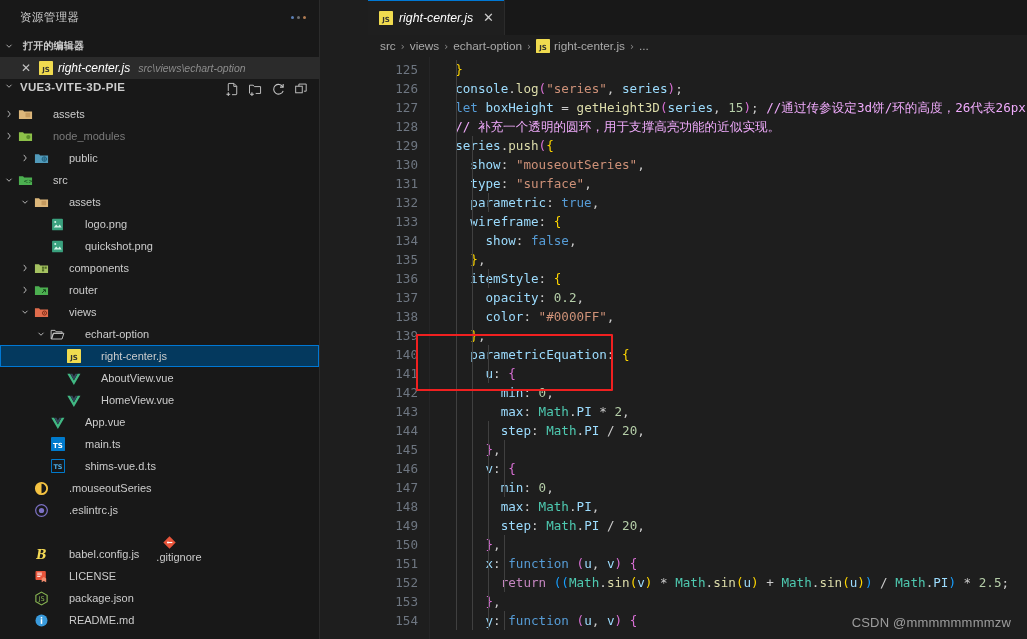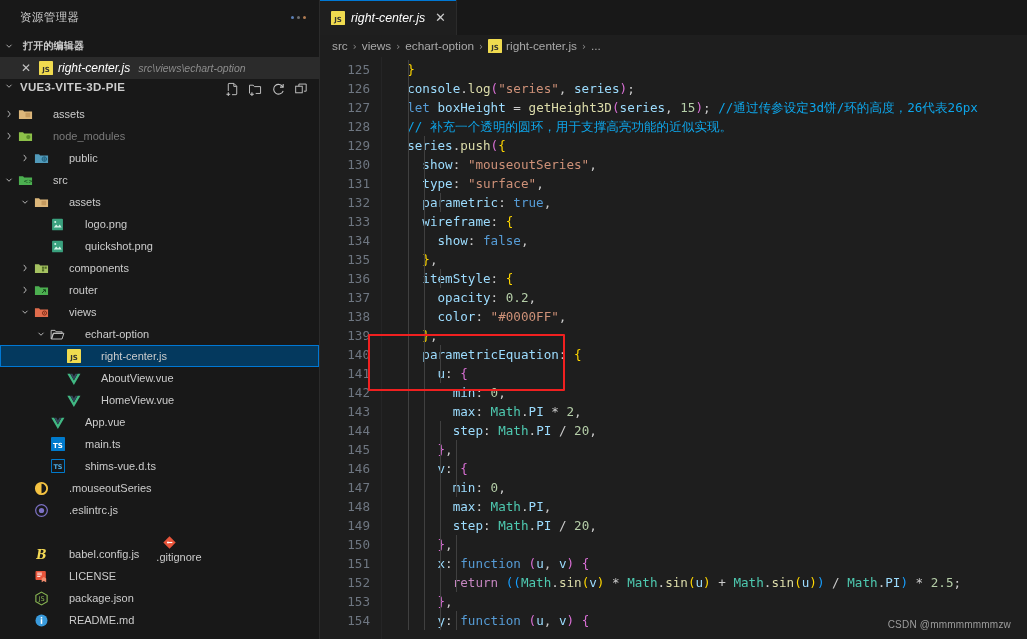--- a/index.html
+++ b/index.html
@@ -2,21 +2,21 @@
 <html><head>
 <meta charset="utf-8">
 <style>
   * { box-sizing: border-box; margin: 0; padding: 0; }
   html, body {
     width: 1027px; height: 639px;
     background: #1e1e1e;
     font-family: "Liberation Sans", sans-serif;
     overflow: hidden;
   }
-  #app { display: flex; width: 1027px; height: 639px; background: #1e1e1e; }
+  #app { display: flex; width: 1027px; height: 639px; background: #1e1e1e; gap: 48px; }
 
   
   .sidebar {
     width: 320px; height: 639px;
     background: #181818;
     display: flex; flex-direction: column;
     border-right: 1px solid #2b2b2b;
     position: relative;
     overflow: hidden;
   }
@@ -119,39 +119,39 @@
   }
   .cl { height:19px; line-height:19px; white-space:pre; padding-left:10px; }
 
   
   .k  { color:#569cd6; }  
   .kp { color:#c586c0; }  
   .v  { color:#9cdcfe; }  
   .f  { color:#dcdcaa; }  
   .s  { color:#ce9178; }  
   .n  { color:#b5cea8; }  
-  .c  { color:#0ea5e9; }  
+  .c  { color:#f0abfc; }  
   .p  { color:#cccccc; }  
   .by { color:#ffd700; }  
   .bp { color:#da70d6; }  
   .bb { color:#179fff; }  
   .t  { color:#4ec9b0; }  
 
   
   .guides { position:absolute; left:0; top:3px; bottom:0; width:100%; pointer-events:none;}
   .guides span {
     position:absolute; width:1px; background:#404040; top:0;
   }
 
   .redbox {
     position:absolute; border:2px solid #f02020; pointer-events:none;
     border-radius:1px;
   }
   .watermark {
-    position:absolute; right:16px; bottom:9px; font-size:10px; color:#9d9d9d;
+    position:absolute; right:16px; bottom:9px; font-size:13px; color:#9d9d9d;
     font-family:"Liberation Sans", sans-serif; letter-spacing:.2px; user-select:none;
   }
 </style>
 </head>
 <body>
 
 <div id="app">
 
   <div class="sidebar">
 

